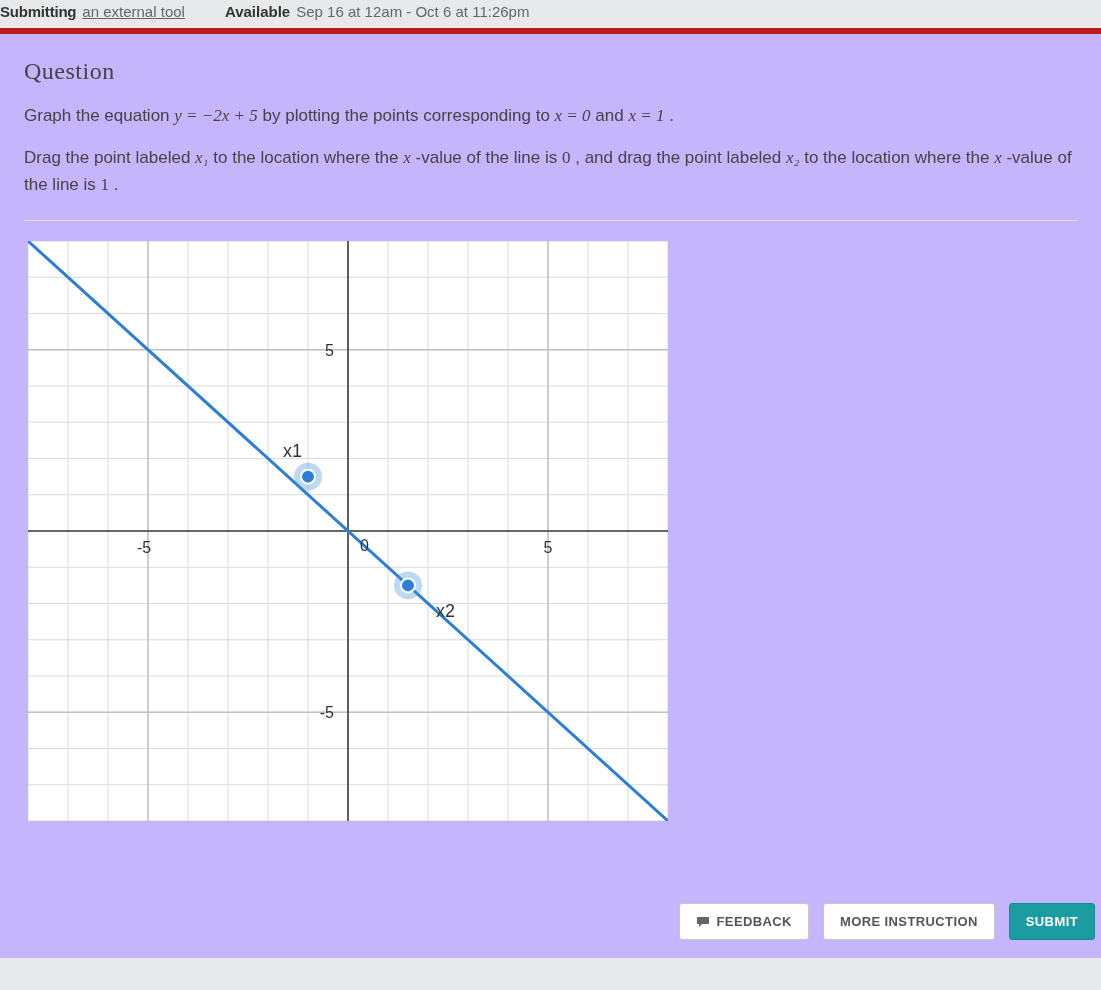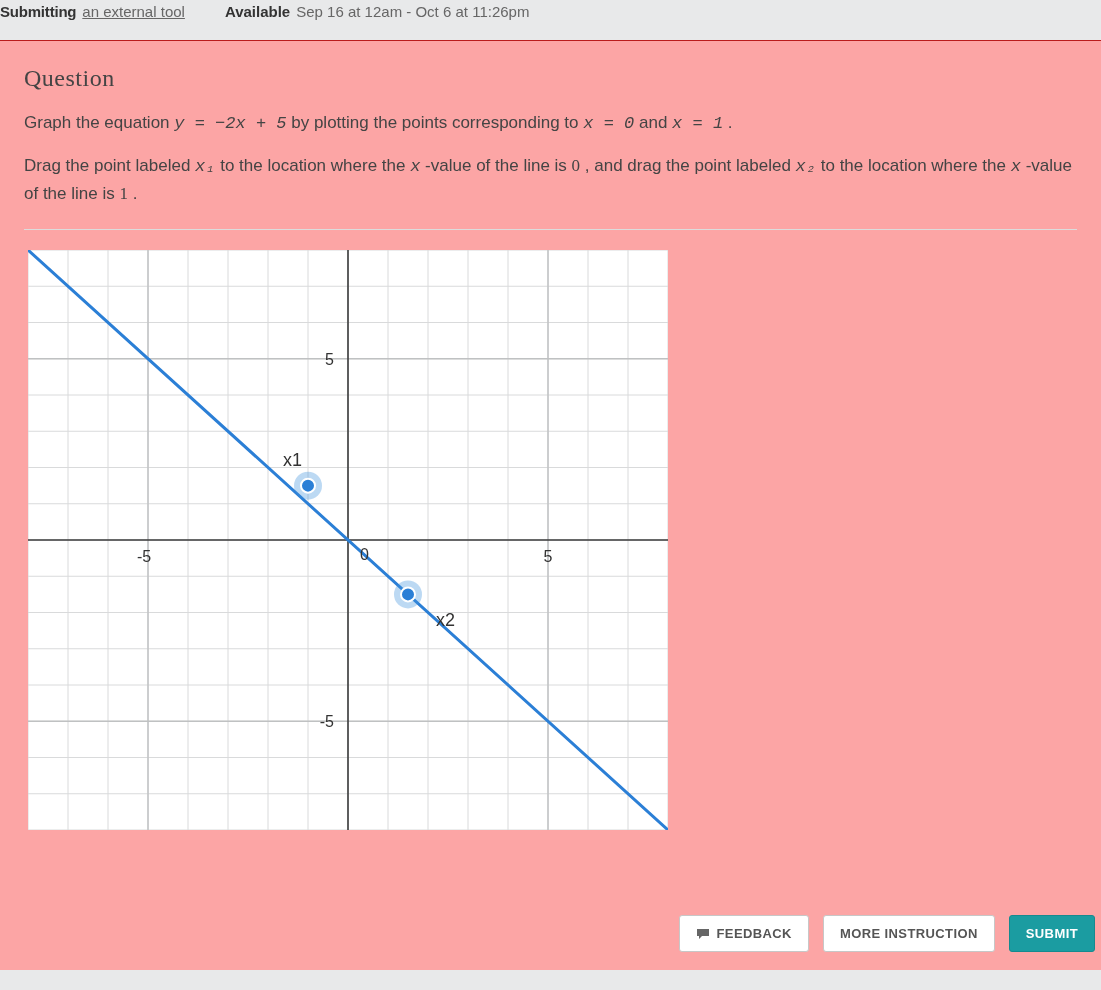--- a/index.html
+++ b/index.html
@@ -34,43 +34,42 @@
     margin-left: 40px;
     font-weight: 600;
     color: #333;
     margin-top: 8px;
   }
   .top-bar .available-range {
     margin-left: 6px;
     color: #666;
   }
   .content {
-    background: #fca5a5;
-    border-top: 1px solid #b91c1c;
+    background: #c4b5fd;
+    border-top: 6px solid #b91c1c;
     padding: 24px 24px 0 24px;
     min-height: 930px;
     position: relative;
-    margin-top: 12px;
   }
   .question-title {
     font-size: 24px;
     color: #444;
     letter-spacing: 0.5px;
     margin-bottom: 18px;
     font-family: Georgia, serif;
   }
   .prompt-text {
     font-size: 17px;
     color: #444;
     line-height: 1.55;
     margin-bottom: 16px;
   }
   .prompt-text .math {
     font-style: italic;
-    font-family: Liberation Mono, monospace;
+    font-family: Liberation Serif, serif;
   }
   .prompt-text .mathnum {
     font-family: Georgia, "Times New Roman", serif;
   }
   .divider {
     border-top: 1px solid #dcdcdc;
     margin: 22px 0 20px 0;
   }
   .answer-label {
     font-size: 16px;

